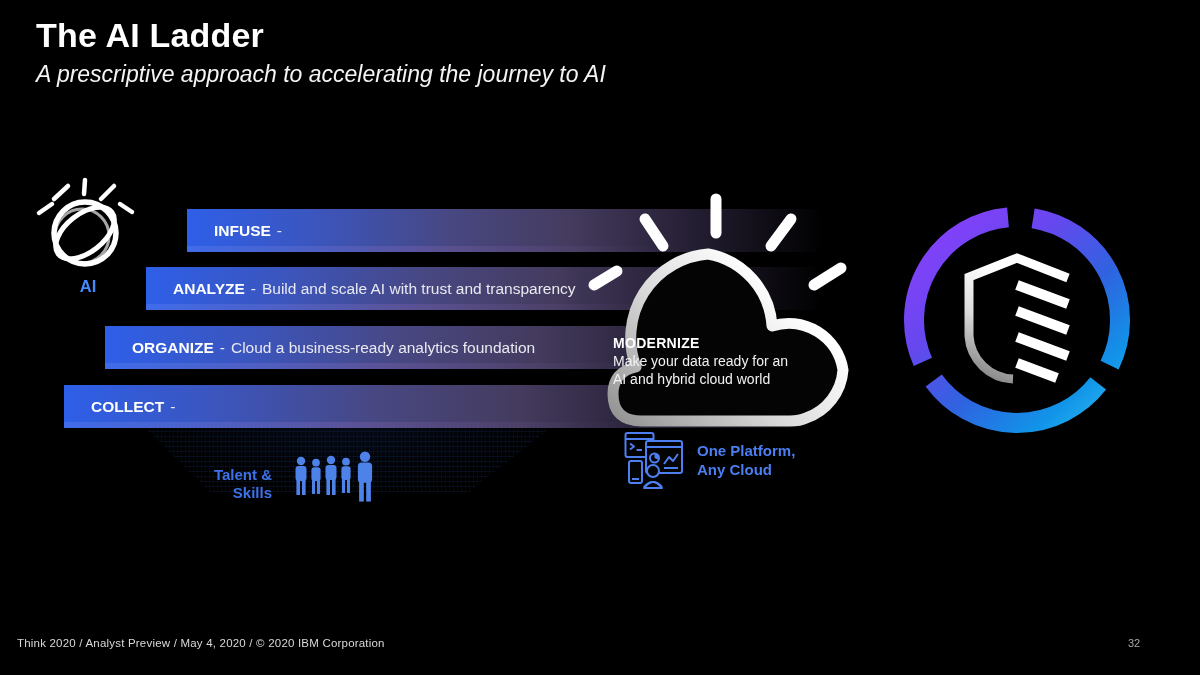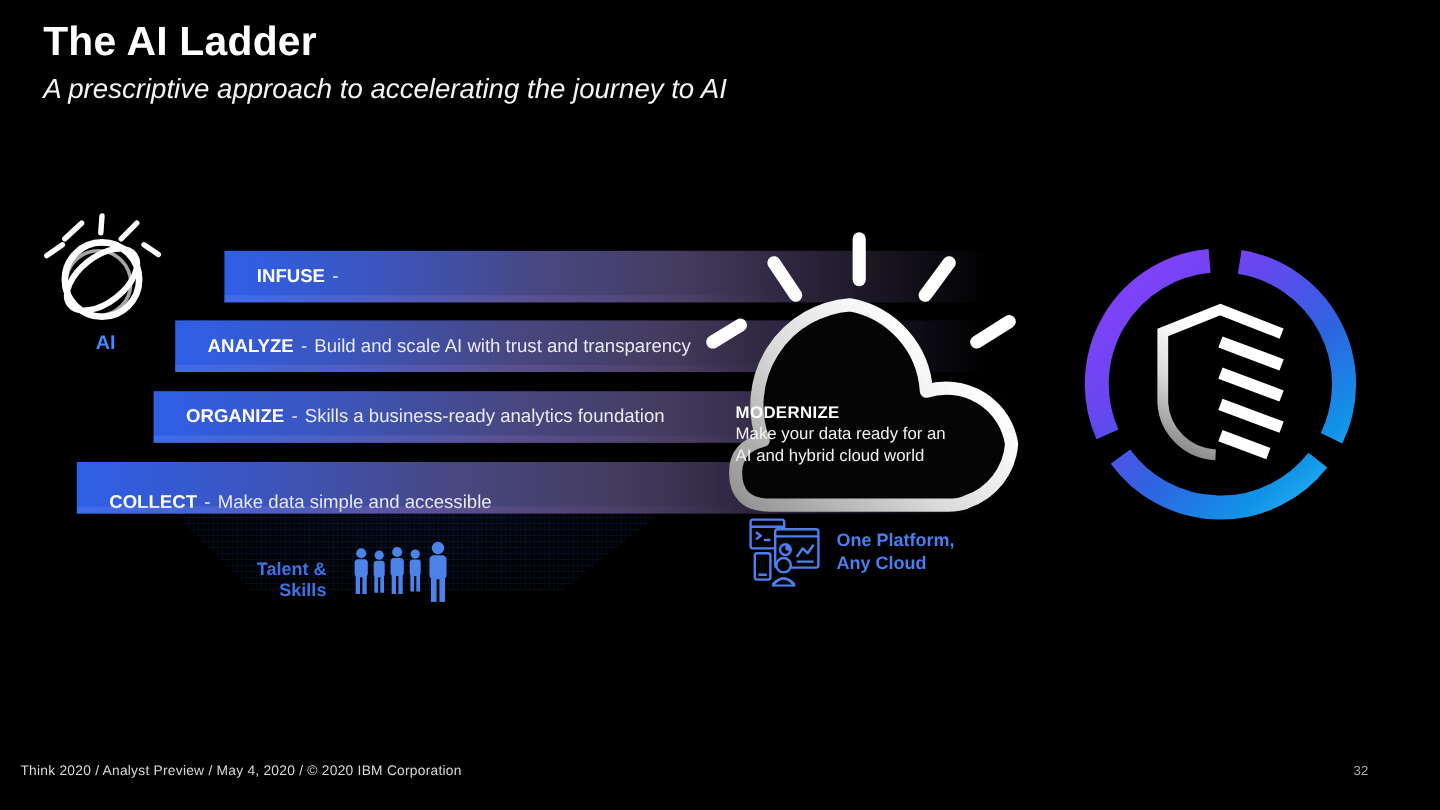--- a/index.html
+++ b/index.html
@@ -20,22 +20,22 @@
                rgba(58,48,80,.70) 74%,rgba(20,16,30,0) 96%);
     font-size:15.5px;white-space:nowrap;z-index:2;
   }
   .bar::after{content:"";position:absolute;left:0;right:28%;bottom:0;height:6px;
     background:linear-gradient(90deg,rgba(110,140,240,.28),rgba(150,110,190,.25),rgba(90,120,220,0));}
   .bar .lbl{font-weight:700;color:#fff;}
   .bar .sep{margin:0 6px;color:#eaeaf2;}
   .bar .desc{color:#e9e9f1;font-weight:400;}
   #bar-infuse {left:187px;top:209px;width:663px;}
   #bar-analyze {left:146px;top:267px;width:704px;}
-  #bar-organize{left:105px;top:326px;width:745px;margin-left:23px;}
-  #bar-collect {left:64px; top:385px;width:786px;align-items:flex-end;}
+  #bar-organize{left:105px;top:326px;width:745px;}
+  #bar-collect {left:64px; top:385px;width:786px;}
 
   
   #data-texture{
     left:145px;top:428px;width:405px;height:64px;z-index:1;opacity:.55;
     clip-path:polygon(0 0,100% 0,80% 100%,16% 100%);
     background:
       repeating-linear-gradient(0deg,rgba(40,80,180,.28) 0 1px,transparent 1px 5px),
       repeating-linear-gradient(90deg,rgba(30,60,150,.22) 0 1px,transparent 1px 4px),
       radial-gradient(ellipse at 50% 0%,rgba(22,48,110,.35),rgba(0,0,0,0) 75%);
   }
@@ -93,26 +93,25 @@
     <span class="sep">-</span>
   </div>
   <div class="abs bar" id="bar-analyze">
     <span class="lbl">ANALYZE</span>
     <span class="sep">-</span>
     <span class="desc">Build and scale AI with trust and transparency</span>
   </div>
   <div class="abs bar" id="bar-organize">
     <span class="lbl">ORGANIZE</span>
     <span class="sep">-</span>
-    <span class="desc">Skills a business-ready analytics foundation</span>
+    <span class="desc">Cloud a business-ready analytics foundation</span>
   </div>
   <div class="abs bar" id="bar-collect">
     <span class="lbl">COLLECT</span>
     <span class="sep">-</span>
-    <span class="desc">Make data simple and accessible</span>
   </div>
 
   <div class="abs" id="data-texture"></div>
 
   <svg class="abs" id="cloud" width="330" height="270" viewBox="560 180 330 270">
     <defs>
       <linearGradient id="silver" gradientUnits="userSpaceOnUse" x1="612" y1="430" x2="800" y2="235">
         <stop offset="0" stop-color="#8d8d8d"></stop>
         <stop offset=".45" stop-color="#d9d9d9"></stop>
         <stop offset=".8" stop-color="#ffffff"></stop>

